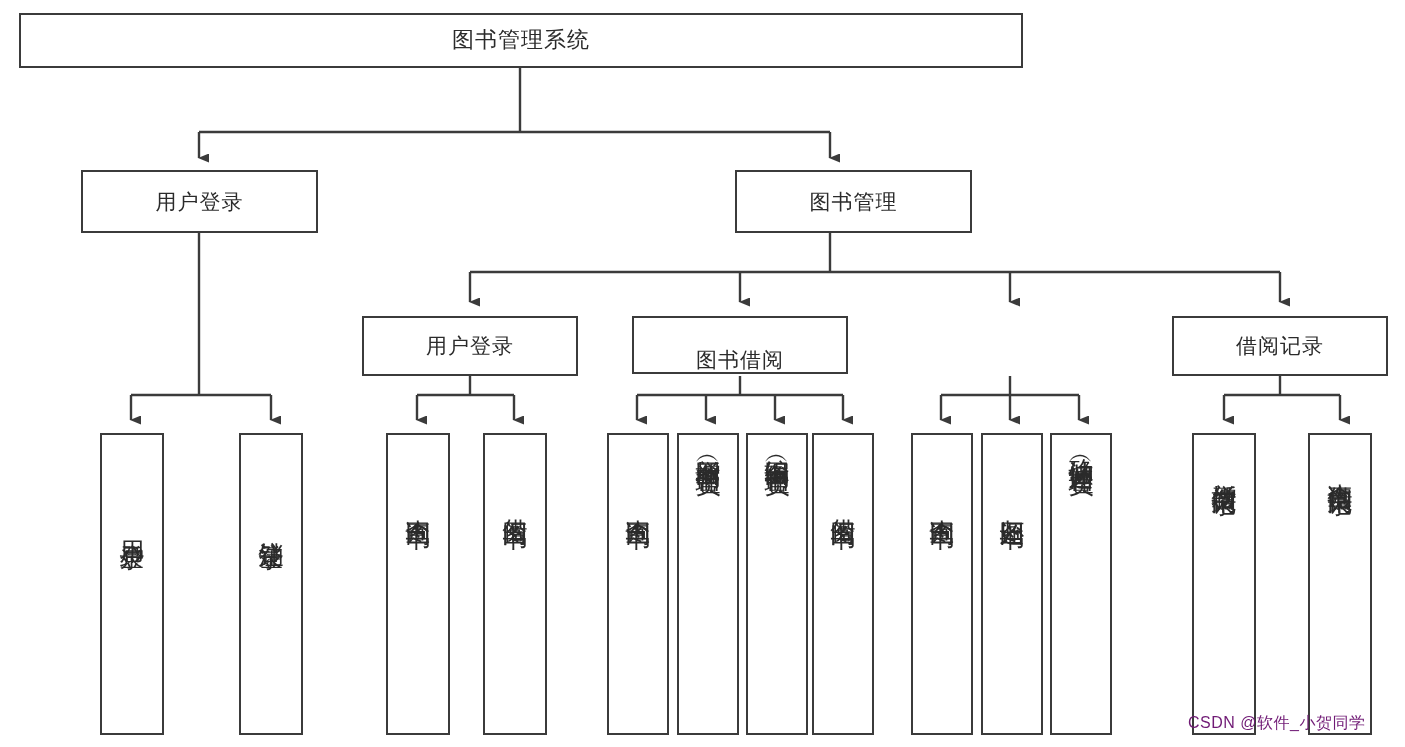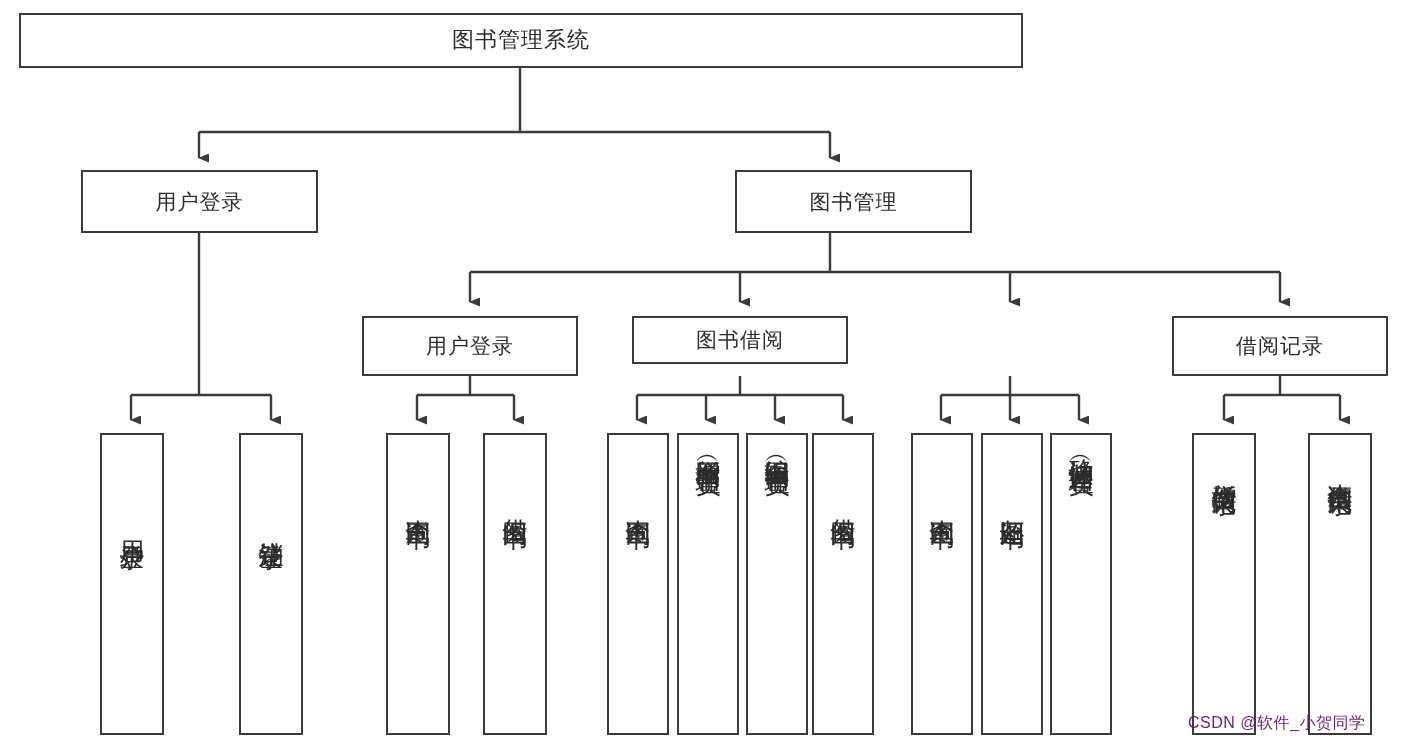--- a/index.html
+++ b/index.html
@@ -131,21 +131,21 @@
   <div class="node h" style="left:81px; top:170px; width:237px; height:63px;">
     <span>用户登录</span>
   </div>
   <div class="node h" style="left:735px; top:170px; width:237px; height:63px;">
     <span>图书管理</span>
   </div>
 
   <div class="node h" style="left:362px; top:316px; width:216px; height:60px;">
     <span>用户登录</span>
   </div>
-  <div class="node h" style="left:632px; top:316px; width:216px; height:48px;">
+  <div class="node h" style="left:632px; top:316px; width:216px; height:58px;align-items:flex-end;">
     <span>图书借阅</span>
   </div>
   <div class="node h" style="left:1172px; top:316px; width:216px; height:60px;">
     <span>借阅记录</span>
   </div>
 
   <div class="node v" style="left:100px; top:433px; width:64px; height:302px; padding-top:86px;">
     <span class="vtext">用户登录</span>
   </div>
   <div class="node v" style="left:239px; top:433px; width:64px; height:302px; padding-top:86px;">

